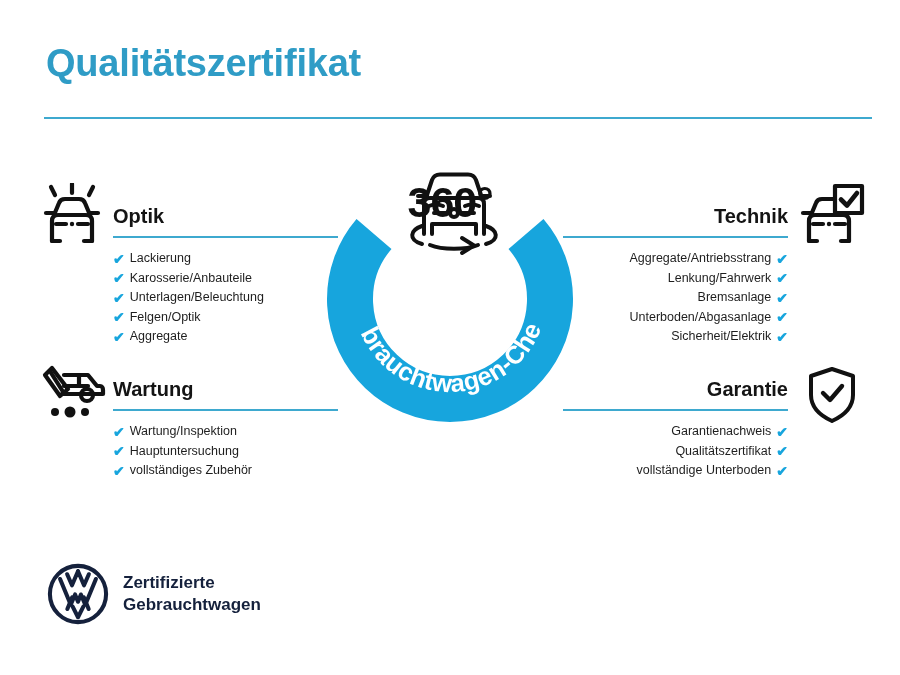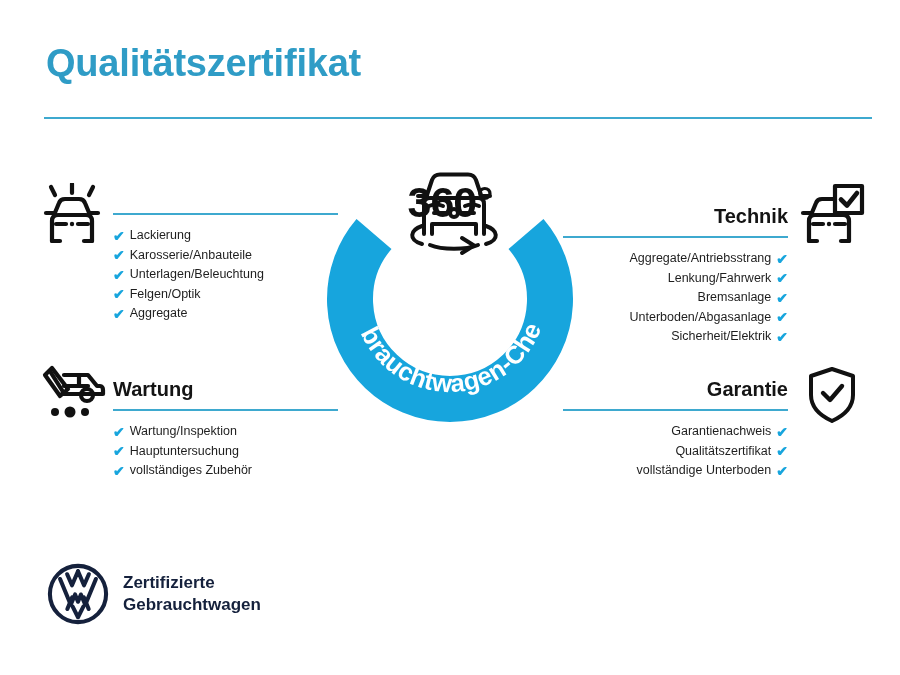--- a/index.html
+++ b/index.html
@@ -192,20 +192,23 @@
       <line x1="40" y1="41" x2="50" y2="41"></line>
 
       <circle cx="34" cy="41" r="2.2" fill="#111" stroke="none"></circle>
 
       <line x1="14" y1="58" x2="22" y2="58"></line>
       <line x1="46" y1="58" x2="54" y2="58"></line>
     </svg>
   </div>
 
   <div class="section col-left" id="sec-optik">
+    <div class="sec-head">
+      <div class="sec-title">Optik</div>
+    </div>
     <div class="sec-underline"></div>
     <ul class="sec-list">
       <li>
         <span class="tick">✔</span>
         <span>Lackierung</span>
       </li>
       <li>
         <span class="tick">✔</span>
         <span>Karosserie/Anbauteile</span>
       </li>

